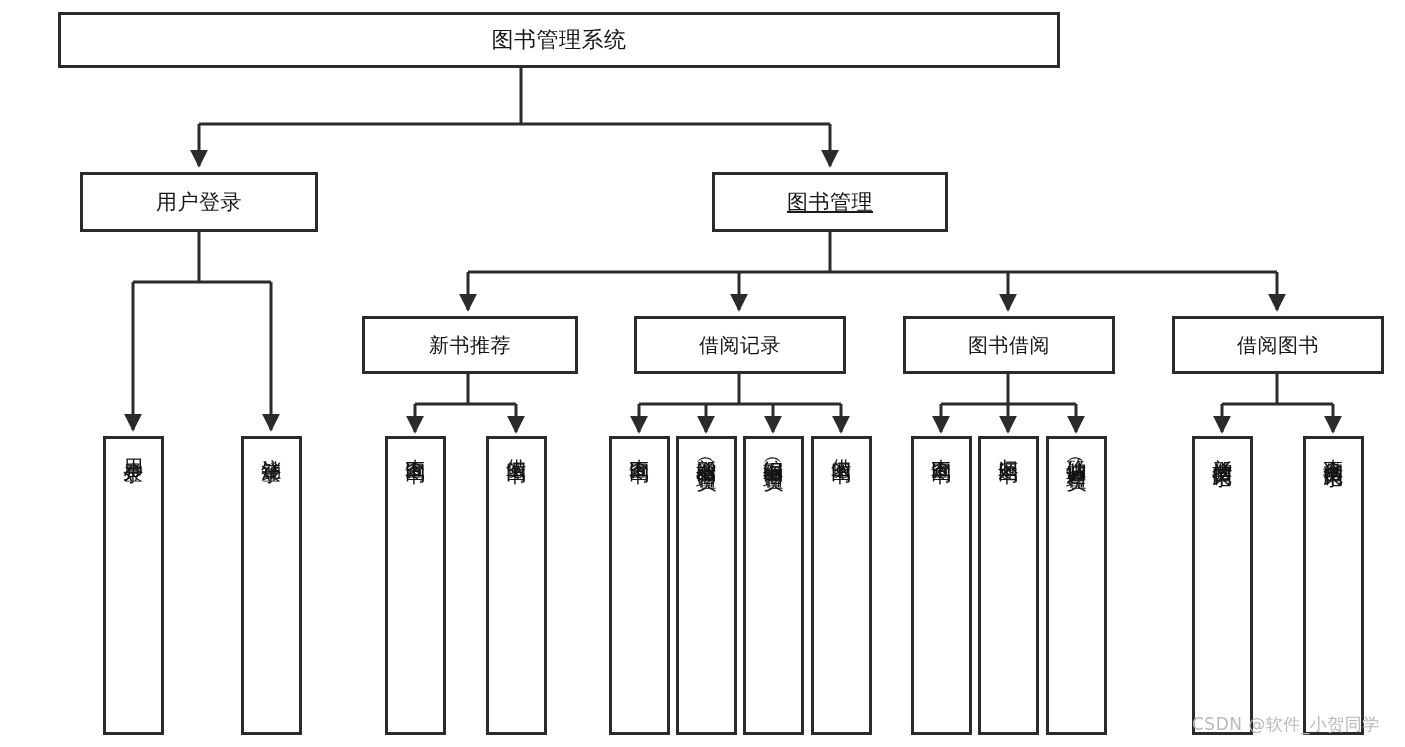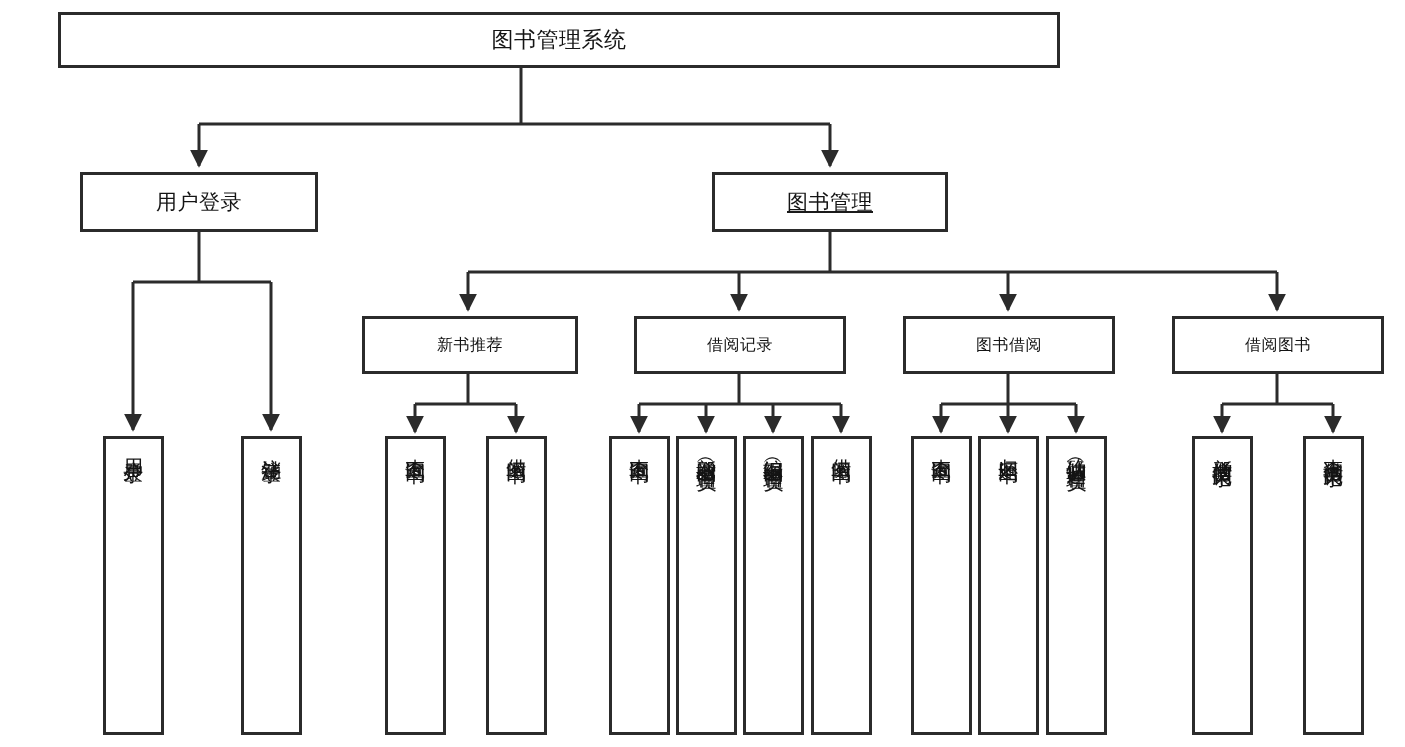--- a/index.html
+++ b/index.html
@@ -40,21 +40,21 @@
   .node-label {
     font-size: 21px;
     line-height: 1.15;
     letter-spacing: 0.5px;
     color: #141414;
     white-space: nowrap;
     text-align: center;
   }
   .node-box.root .node-label { font-size: 22px; }
   .node-box.level2 .node-label { font-size: 21px; }
-  .node-box.level3 .node-label { font-size: 16px; }
+  .node-box.level3 .node-label { font-size: 20px; }
   .node-box.leaf {
     align-items: flex-start;
     justify-content: center;
     padding-top: 4px;
   }
   .node-box.leaf .node-label {
     writing-mode: vertical-rl;
     text-orientation: upright;
     font-size: 20px;
     line-height: 1.42;
@@ -193,14 +193,15 @@
     <span class="node-label">确认归还（管理员）</span>
   </div>
 
   <div class="node-box leaf" style="left:1192px; top:436px; width:61px; height:299px;">
     <span class="node-label">新增借阅记录</span>
   </div>
   <div class="node-box leaf" style="left:1303px; top:436px; width:61px; height:299px;">
     <span class="node-label">查询借阅记录</span>
   </div>
 
+  <div id="watermark">CSDN @软件_小贺同学</div>
 
 </div>
 
 </body></html>

